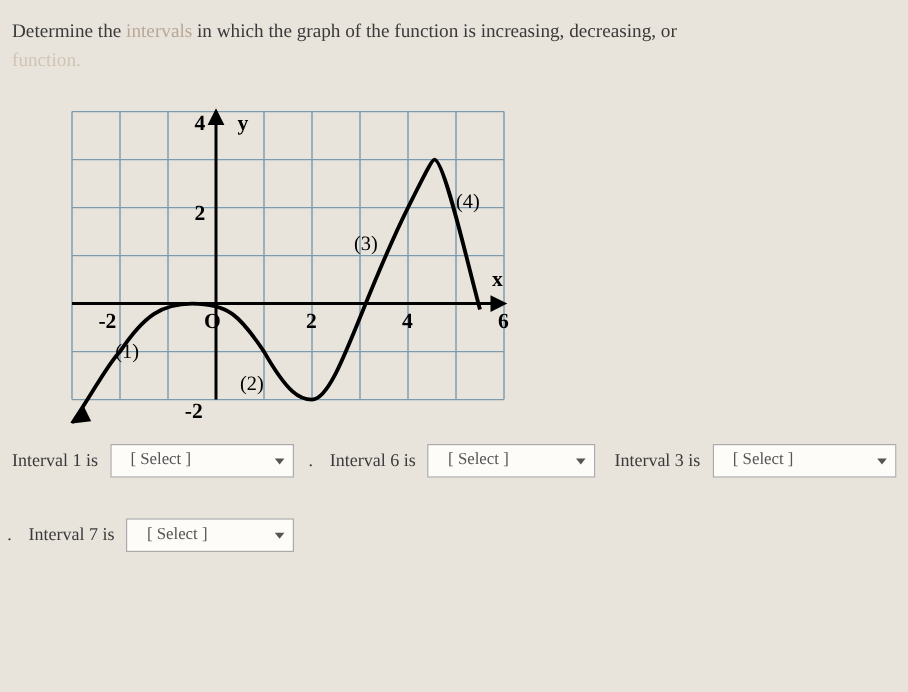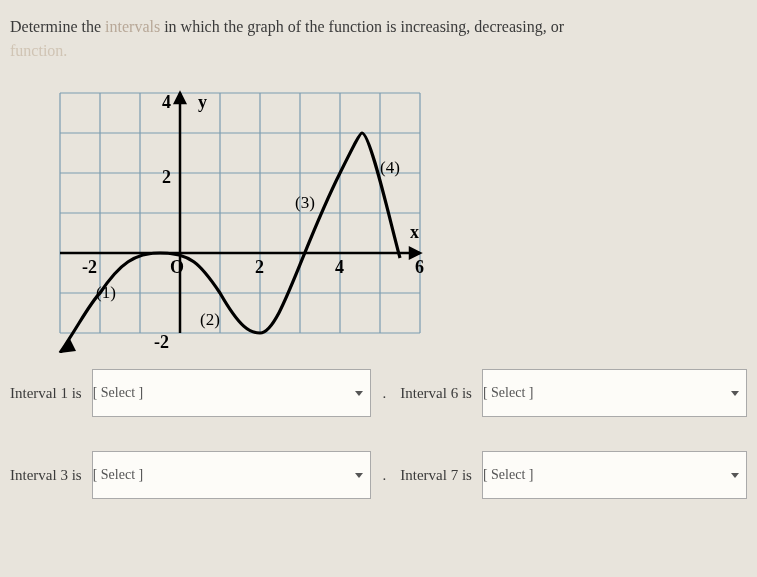--- a/index.html
+++ b/index.html
@@ -22,41 +22,41 @@
     font-weight: 500;
   }
   .low-contrast2 {
     color: #d0c4b4;
   }
   .graph-wrap {
     margin: 10px 0 10px 30px;
   }
   .answers {
     display: grid;
-    grid-template-columns: 1fr 1fr;
+    grid-template-columns: 1fr 1fr 1fr;
     column-gap: 16px;
     row-gap: 34px;
     margin-top: 12px;
     font-size: 15px;
     align-items: center;
   }
   .answer-row {
     display: flex;
     align-items: center;
     gap: 10px;
   }
   .sel {
     flex: 1;
-    height: 48px;
+    height: 28px;
     border: 1px solid #aaa;
     background: #fdfcf8;
     font-family: inherit;
     font-size: 14px;
     color: #555;
-    padding: 2px 24px 2px 0;
+    padding: 2px 24px 2px 16px;
     -webkit-appearance: none;
     appearance: none;
     position: relative;
     display: inline-flex;
     align-items: center;
     cursor: pointer;
     box-sizing: border-box;
   }
   .sel-wrap {
     flex: 1;

